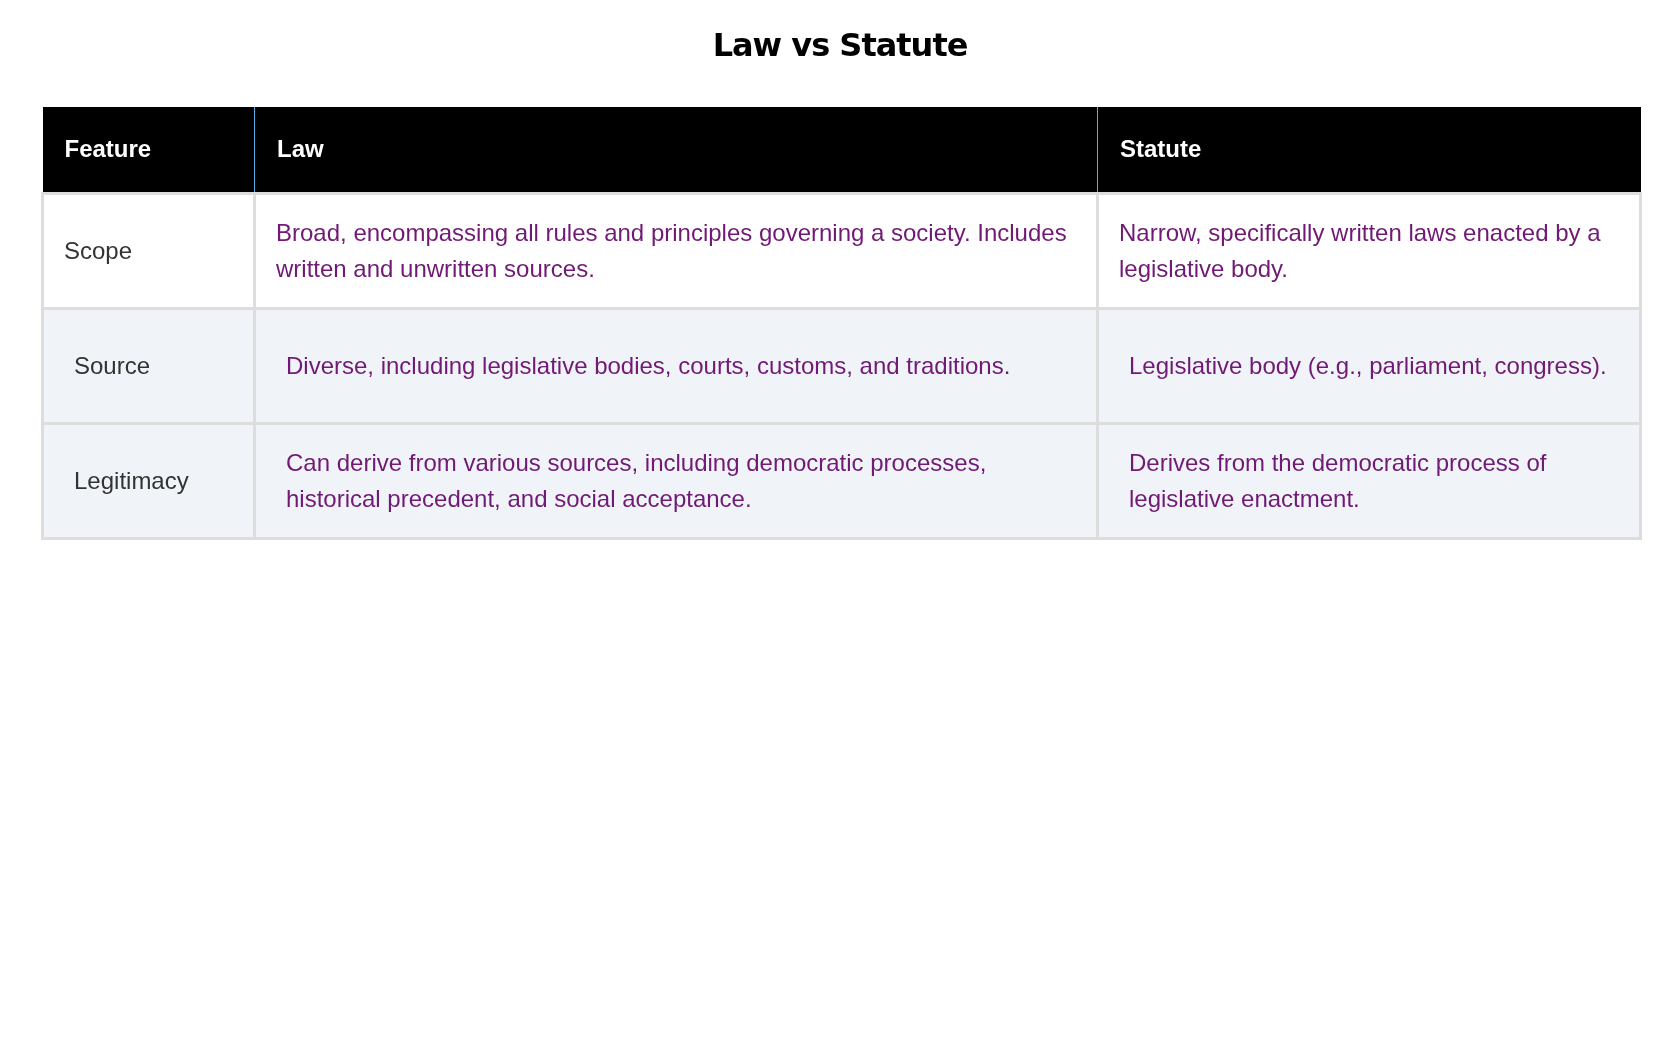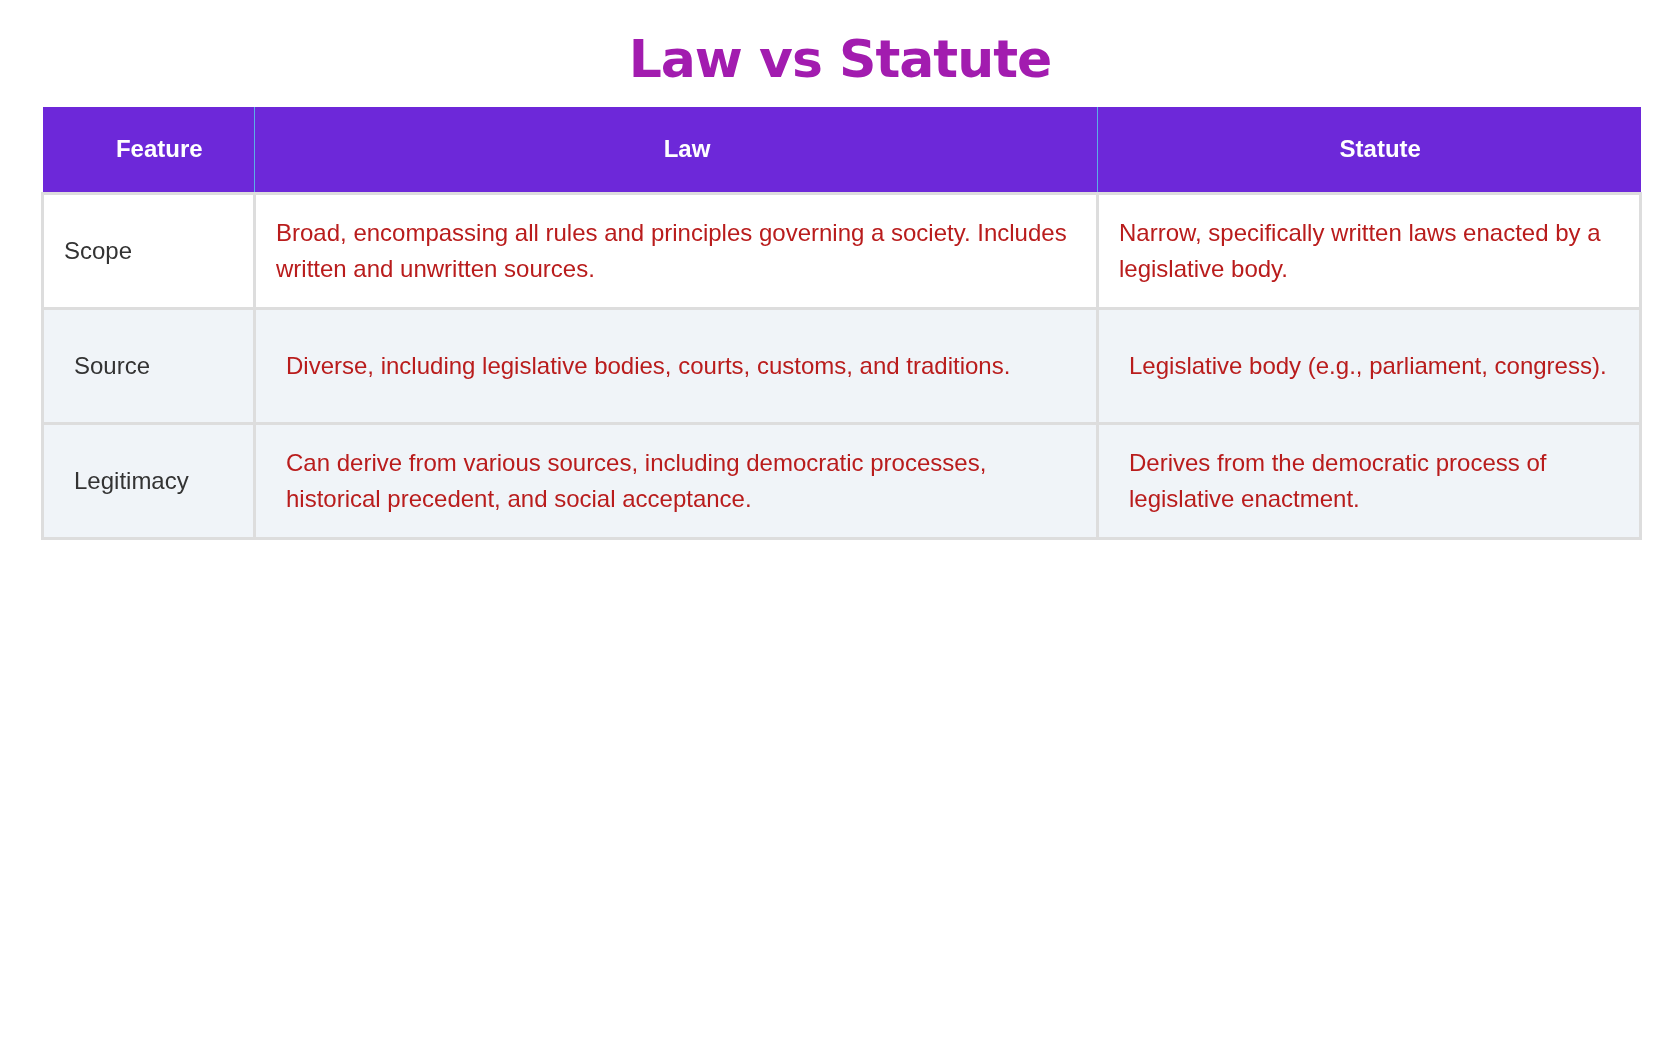--- a/index.html
+++ b/index.html
@@ -9,64 +9,64 @@
       width: 1680px;
       height: 1038px;
       overflow: hidden;
     }
     body {
       font-family: "Liberation Sans", sans-serif;
       color: #333333;
     }
     .page-title {
       margin: 0;
-      padding-top: 30px;
+      padding-top: 16px;
       height: 77px;
       box-sizing: border-box;
       text-align: center;
       font-family: "DejaVu Sans", sans-serif;
       font-weight: bold;
-      font-size: 52px;
+      font-size: 32px;
       line-height: 58px;
-      color: #a21caf;
+      color: #000000;
       letter-spacing: -1px;
     }
     .table-wrap {
       position: absolute;
       left: 41px;
       top: 107px;
       width: 1598px;
     }
     table.compare {
       width: 100%;
       border-collapse: collapse;
       table-layout: fixed;
     }
     table.compare th {
-      background: #6d28d9;
+      background: #000000;
       color: #ffffff;
       font-weight: bold;
       font-size: 24px;
-      text-align: center;
+      text-align: left;
       height: 86px;
       padding: 0 0 0 22px;
       border-right: 1px solid #5aaee6;
       box-sizing: border-box;
       vertical-align: middle;
     }
     table.compare th:last-child { border-right: none; margin-top: 48px; }
     table.compare td {
       border: 3px solid #dddddd;
       height: 115px;
       box-sizing: border-box;
       padding: 0 22px 0 20px;
       font-size: 24px;
       line-height: 36px;
       vertical-align: middle;
-      color: #b91c1c;
+      color: #701a75;
     }
     table.compare td.feature {
       font-weight: normal;
       color: #333333;
     }
     table.compare tr.alt td { background: #f0f4f8; padding-left: 30px; }
     col.c1 { width: 212px; }
     col.c2 { width: 843px; }
     col.c3 { width: 543px; }
   </style>

